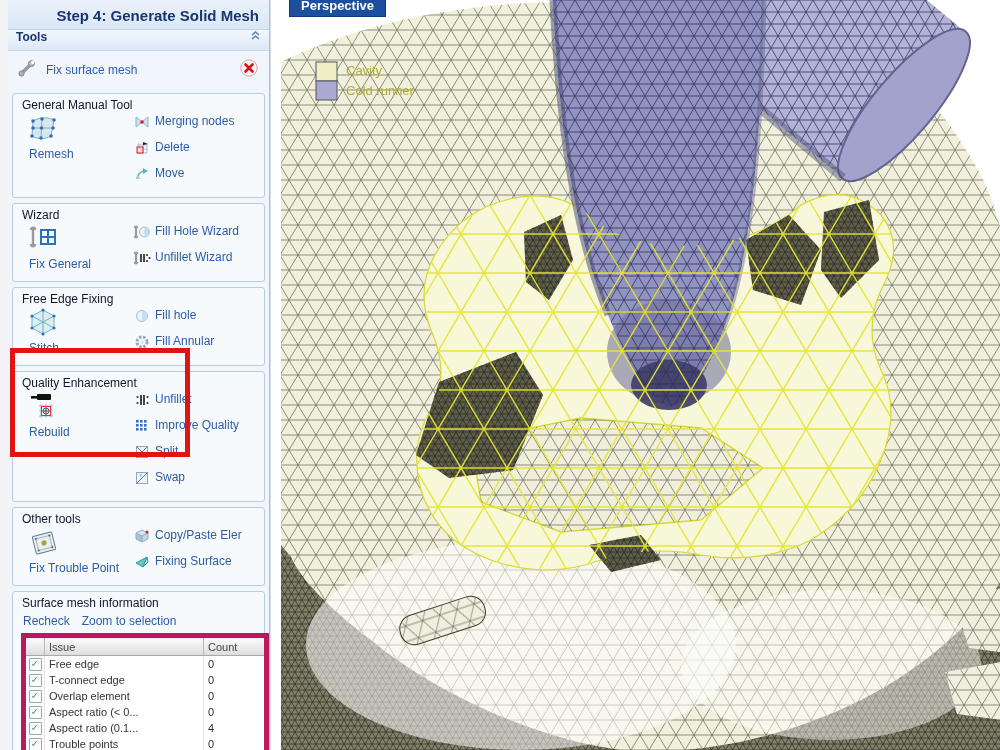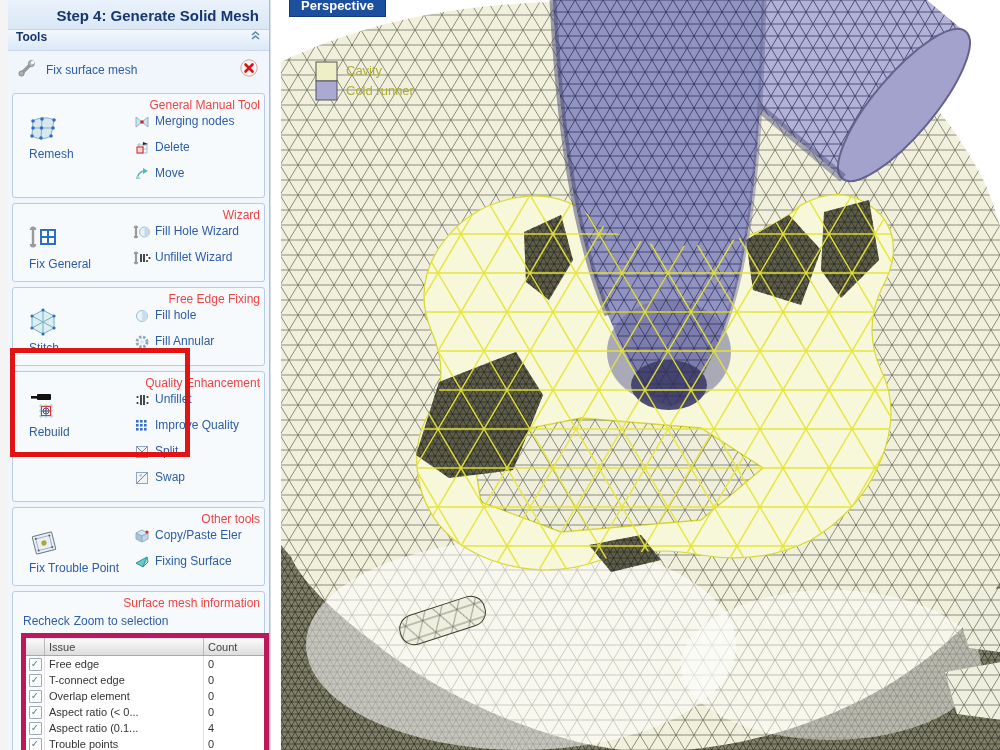--- a/index.html
+++ b/index.html
@@ -15,29 +15,29 @@
          border-right:1px solid #a9c0dd;box-sizing:border-box;overflow:hidden;}
   .step-title{font-size:15px;font-weight:bold;color:#17356e;padding:7px 10px 5px 8px;
               background:linear-gradient(#eaf2fb,#d9e7f6);border-bottom:1px solid #c2d4ea;text-align:right;}
   .tools-bar{height:20px;display:flex;justify-content:space-between;
              padding:0 8px;background:linear-gradient(#f4f8fd,#dbe8f7);
              border-bottom:1px solid #c8d8ec;font-size:12px;font-weight:bold;color:#17356e;}
   .fix-row{display:flex;align-items:center;padding:7px 10px 6px 10px;}
   .fix-row .lbl{flex:1;font-size:12px;color:#2d5ca8;margin-left:10px;}
   .group{margin:5px 4px 0 4px;border:1px solid #b7cde7;border-radius:3px;background:#f6fafd;
          padding:3px 4px 5px 6px;position:relative;}
-  .group-title{font-size:12px;color:#ef4444;margin:1px 0 2px 16px;white-space:nowrap;text-align:right;}
+  .group-title{font-size:12px;color:#0f172a;margin:1px 0 2px 3px;white-space:nowrap;}
   .group-body{display:flex;}
   .main-tool{width:104px;flex:none;padding-left:10px;cursor:default;}
   .main-tool .big{height:30px;display:flex;align-items:flex-start;}
   .main-tool .lbl{font-size:12px;color:#2d5ca8;margin-top:3px;white-space:nowrap;}
   .item-col{flex:1;min-width:0;}
   .item{display:flex;align-items:flex-start;height:26px;font-size:12px;color:#2d5ca8;white-space:nowrap;}
   .item .ic{width:18px;height:16px;flex:none;margin-right:4px;display:flex;align-items:center;justify-content:center;}
-  .links-row{display:flex;gap:4px;font-size:12px;color:#2d5ca8;margin:4px 0 5px 4px;}
+  .links-row{display:flex;gap:12px;font-size:12px;color:#2d5ca8;margin:4px 0 5px 4px;}
   
   .mesh-table{border-collapse:collapse;width:248px;margin:2px 0 0 2px;font-size:11px;color:#333;
               background:#fff;border:5px solid #be185d;}
   .mesh-table th{background:linear-gradient(#fbfbfb,#dcdcdc);border-right:1px solid #b9b9b9;
                  border-bottom:1px solid #a8a8a8;font-weight:normal;color:#444;text-align:left;
                  padding:1px 4px;height:15px;}
   .mesh-table td{border-right:1px solid #e3e3e3;padding:0 4px;height:16px;white-space:nowrap;overflow:hidden;}
   .mesh-table .chk{width:14px;text-align:center;padding:0 2px;}
   .chkbox{display:inline-block;width:11px;height:11px;border:1px solid #9aa7b8;background:#fdfdfd;
           font-size:10px;line-height:10px;color:#5b7a9c;text-align:center;border-radius:1px;}

